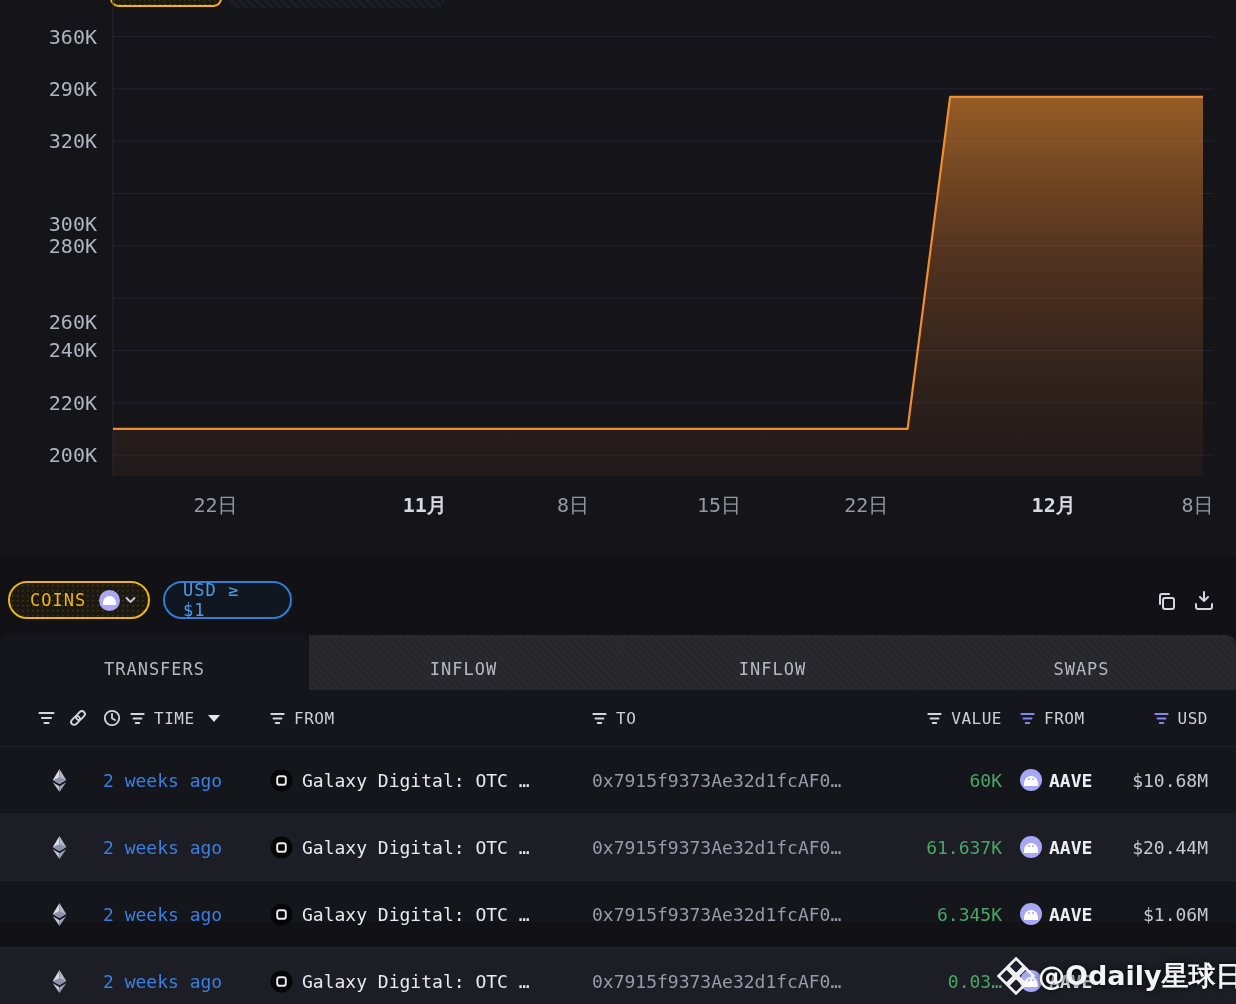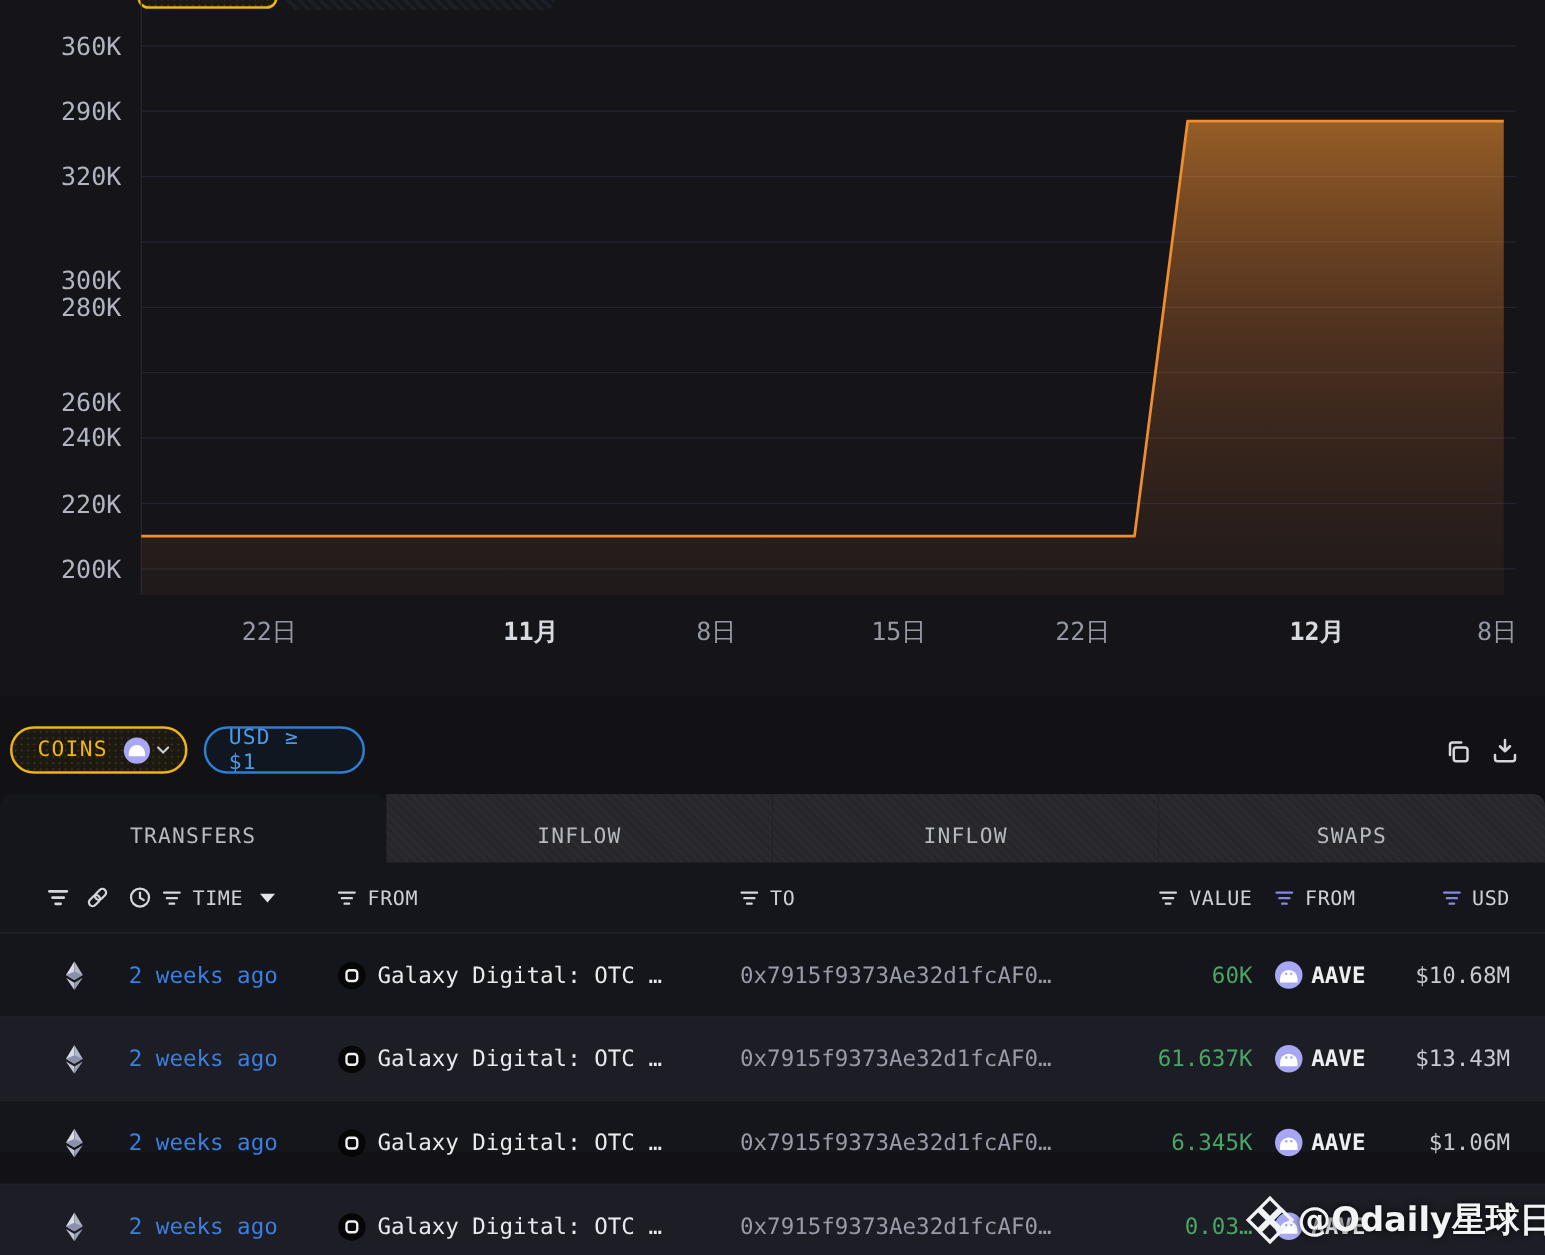--- a/index.html
+++ b/index.html
@@ -321,21 +321,21 @@
         <rect x="7.2" y="7.2" width="8.6" height="8.6" rx="2.4" fill="none" stroke="#eceef2" stroke-width="1.9"></rect>
       </svg>
       <span class="from-label">Galaxy Digital: OTC …</span>
     </div>
     <div class="c-to">0x7915f9373Ae32d1fcAF0…</div>
     <div class="c-value">61.637K</div>
     <div class="c-token">
       <span class="aave-coin"></span>
       <span>AAVE</span>
     </div>
-    <div class="c-usd">$13.43M</div>
+    <div class="c-usd">$20.44M</div>
   </div>
       <div class="trow">
     <div class="c-chain">
       <svg width="15" height="23" viewBox="0 0 15 23">
         <polygon points="7.5,0 7.5,15 0.8,11" fill="#d9dce5"></polygon>
         <polygon points="7.5,0 14.2,11 7.5,15" fill="#b3b8c9"></polygon>
         <polygon points="7.5,8.2 14.2,11 7.5,15 0.8,11" fill="#8b90ad"></polygon>
         <polygon points="0.8,13.2 7.5,17.2 7.5,23" fill="#c3c7d4"></polygon>
         <polygon points="14.2,13.2 7.5,17.2 7.5,23" fill="#9ba0b5"></polygon>
       </svg>

